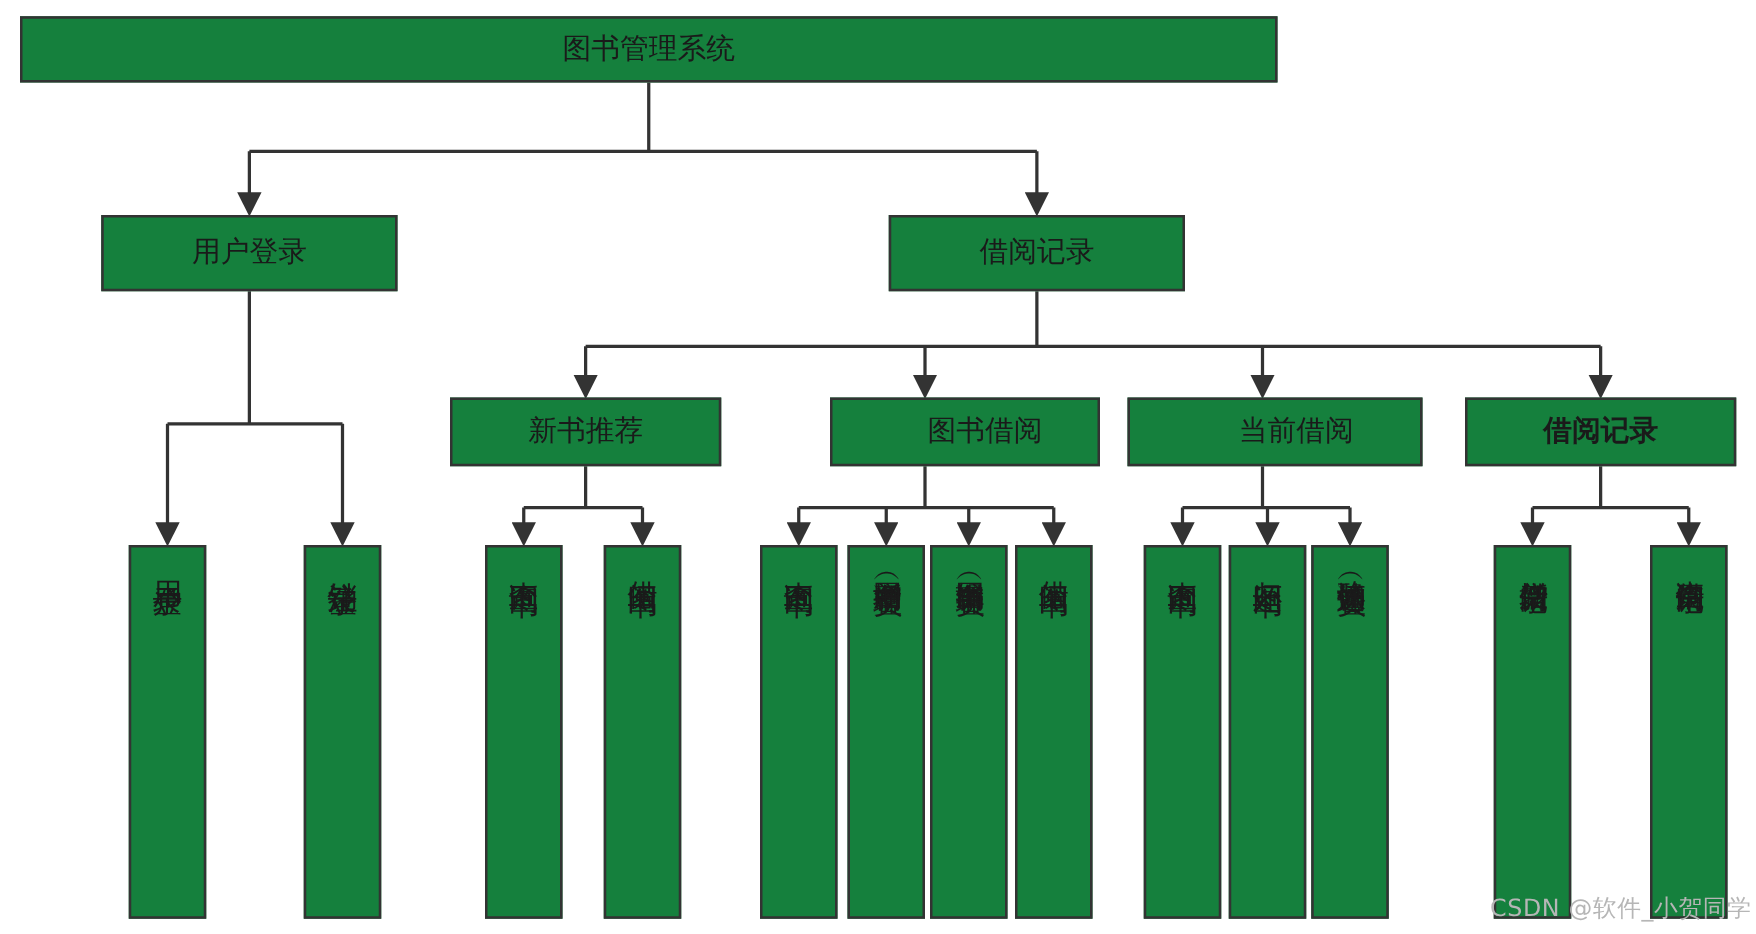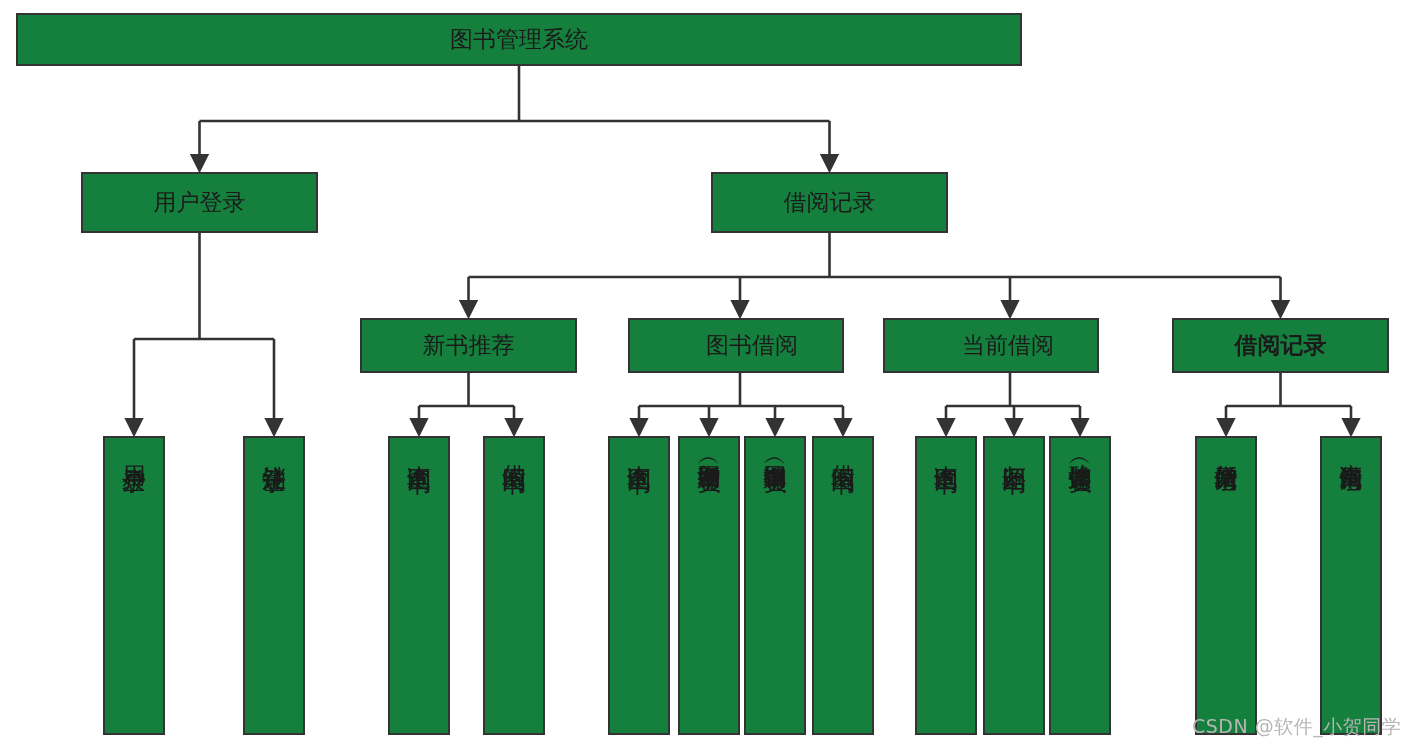--- a/index.html
+++ b/index.html
@@ -128,24 +128,24 @@
       </div>
       <div class="node horiz" style="left: 81px; top: 172px; width: 237px; height: 61px;">
         <span class="node-label">用户登录</span>
       </div>
       <div class="node horiz" style="left: 711px; top: 172px; width: 237px; height: 61px;">
         <span class="node-label">借阅记录</span>
       </div>
       <div class="node horiz" style="left: 360px; top: 318px; width: 217px; height: 55px;">
         <span class="node-label">新书推荐</span>
       </div>
-      <div class="node horiz" style="left: 628px; top: 318px; width: 216px; height: 55px; padding-left: 32px;">
+      <div class="node horiz" style="left: 664px; top: 318px; width: 216px; height: 55px; padding-left: 32px;">
         <span class="node-label">图书借阅</span>
       </div>
-      <div class="node horiz" style="left: 883px; top: 318px; width: 216px; height: 55px; padding-left: 34px;">
+      <div class="node horiz" style="left: 902px; top: 318px; width: 236px; height: 55px; padding-left: 34px;">
         <span class="node-label">当前借阅</span>
       </div>
       <div class="node horiz" style="left: 1172px; top: 318px; width: 217px; height: 55px; font-weight: bold;">
         <span class="node-label">借阅记录</span>
       </div>
       <div class="node vert" style="left: 103px; top: 436px; width: 62px; height: 299px;">
         <span class="node-label">用户登录</span>
       </div>
       <div class="node vert" style="left: 243px; top: 436px; width: 62px; height: 299px;">
         <span class="node-label">注销登录</span>

